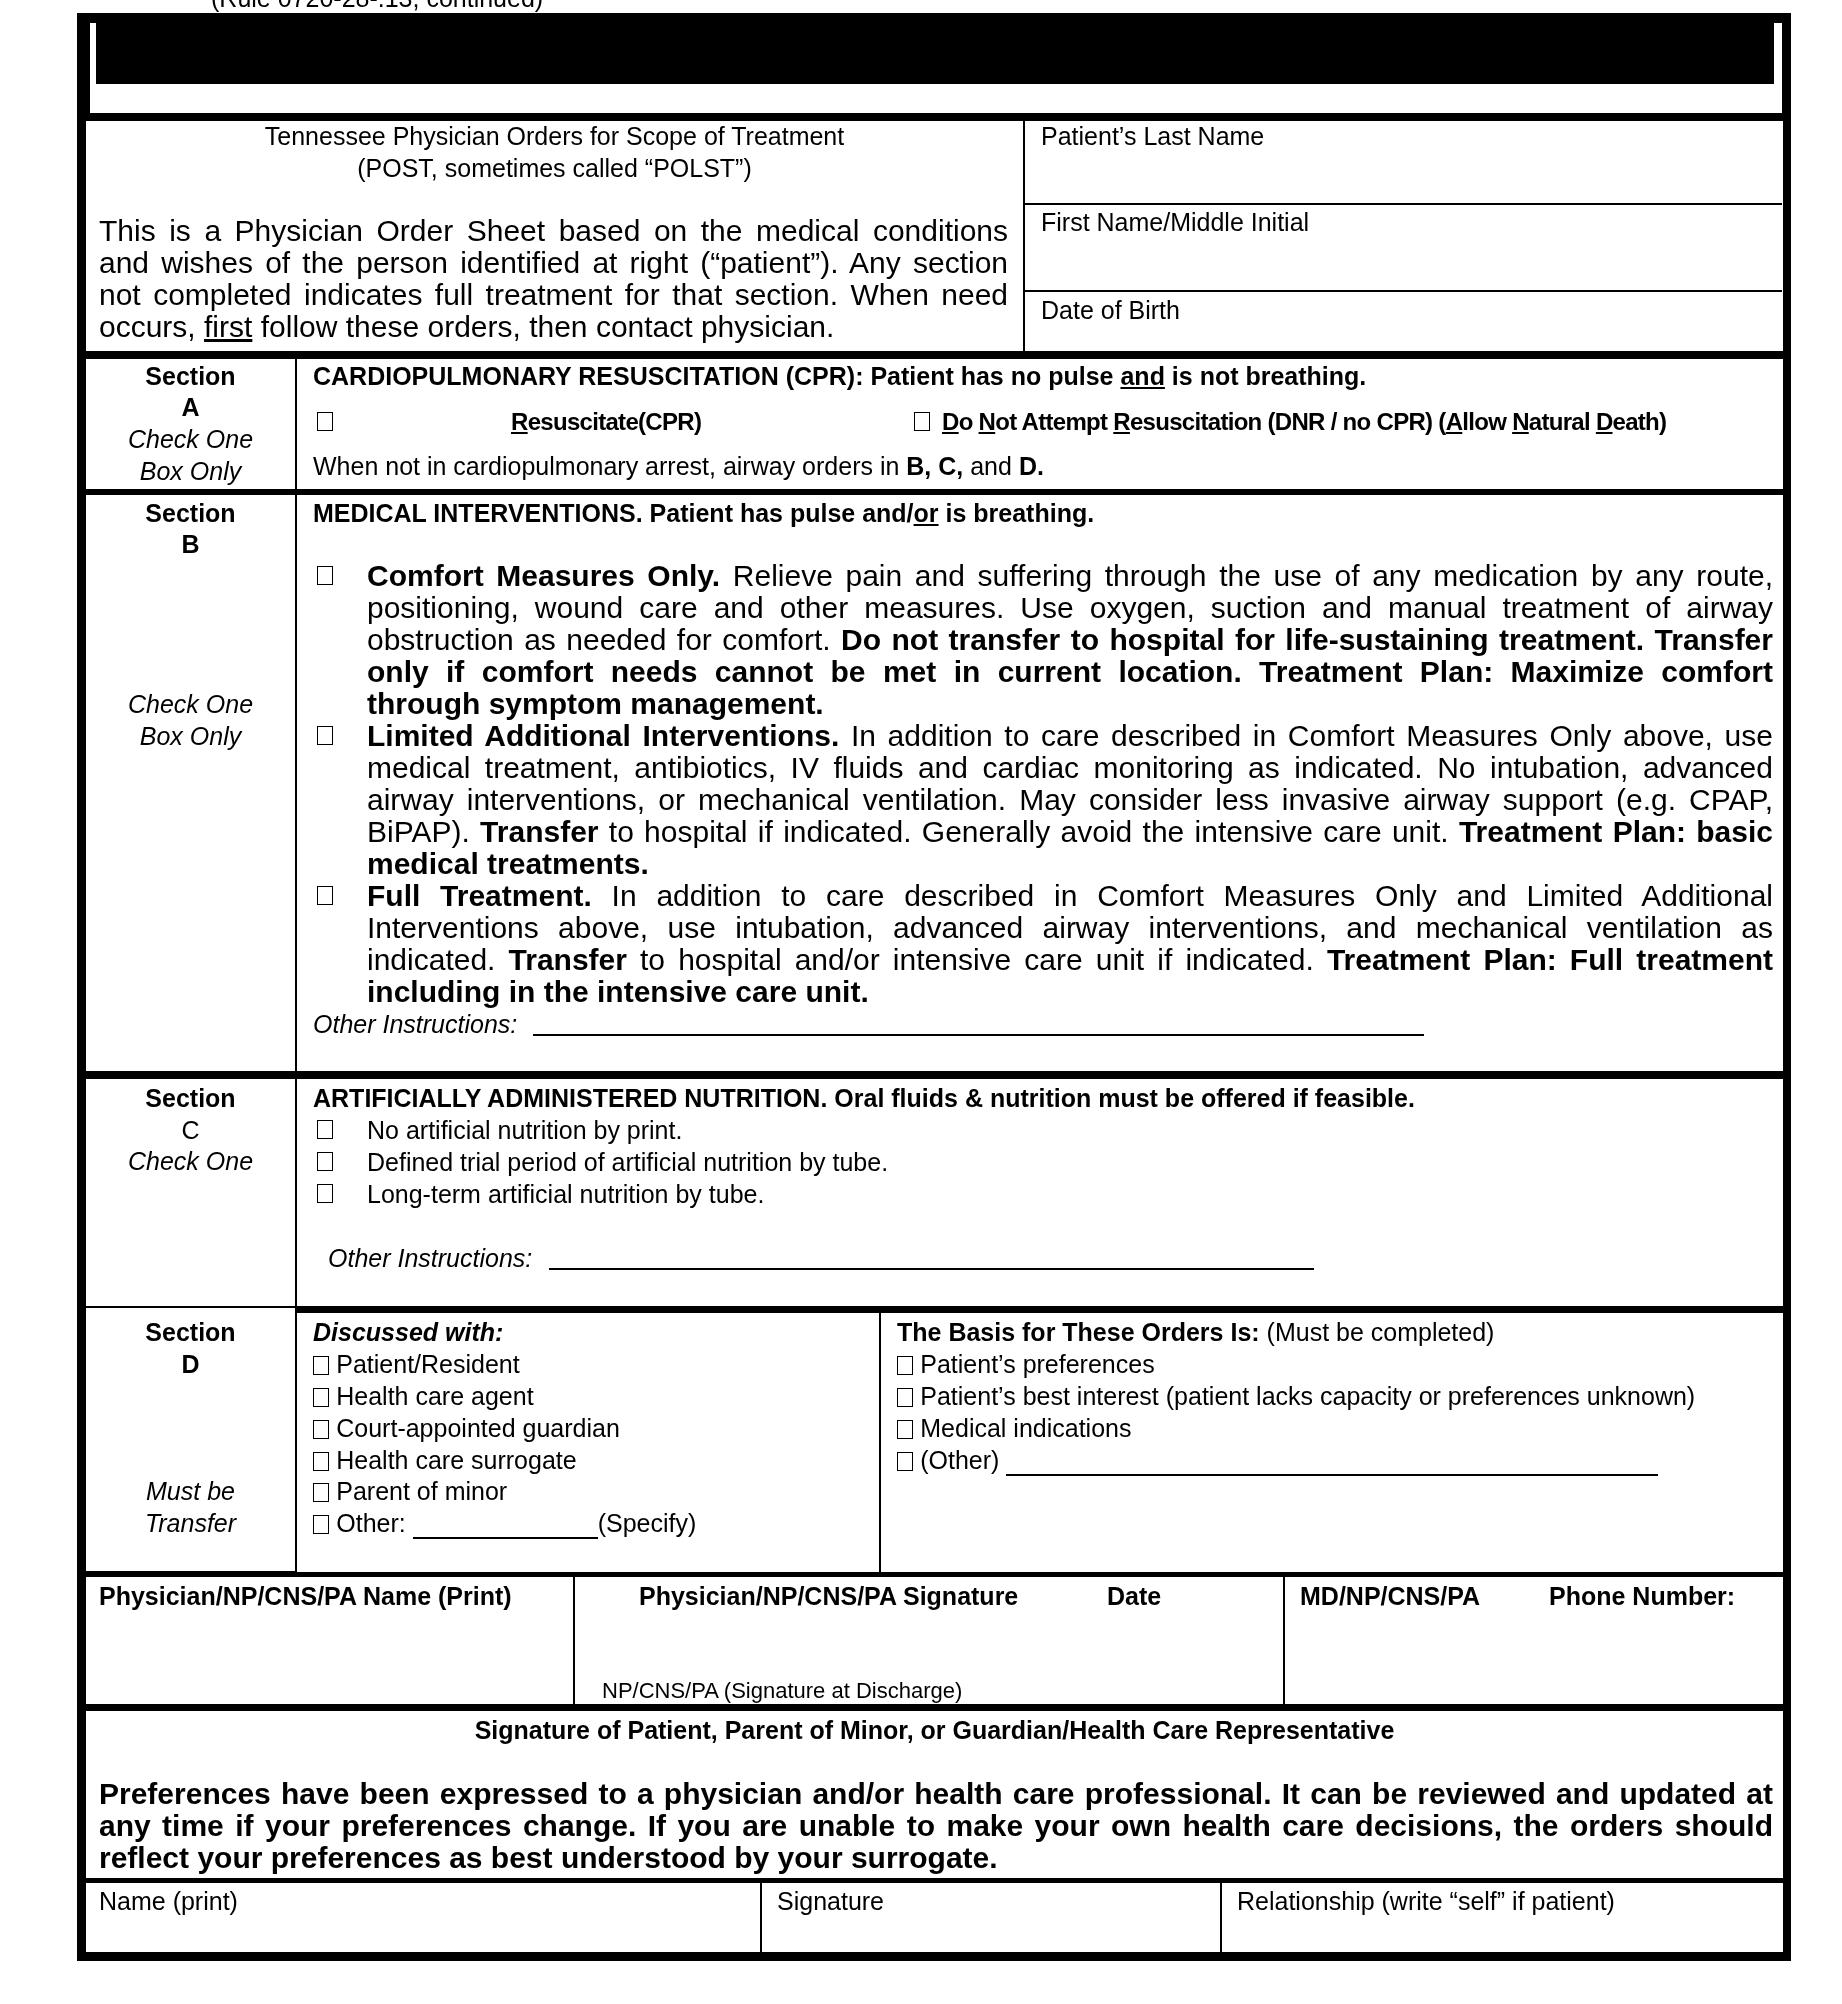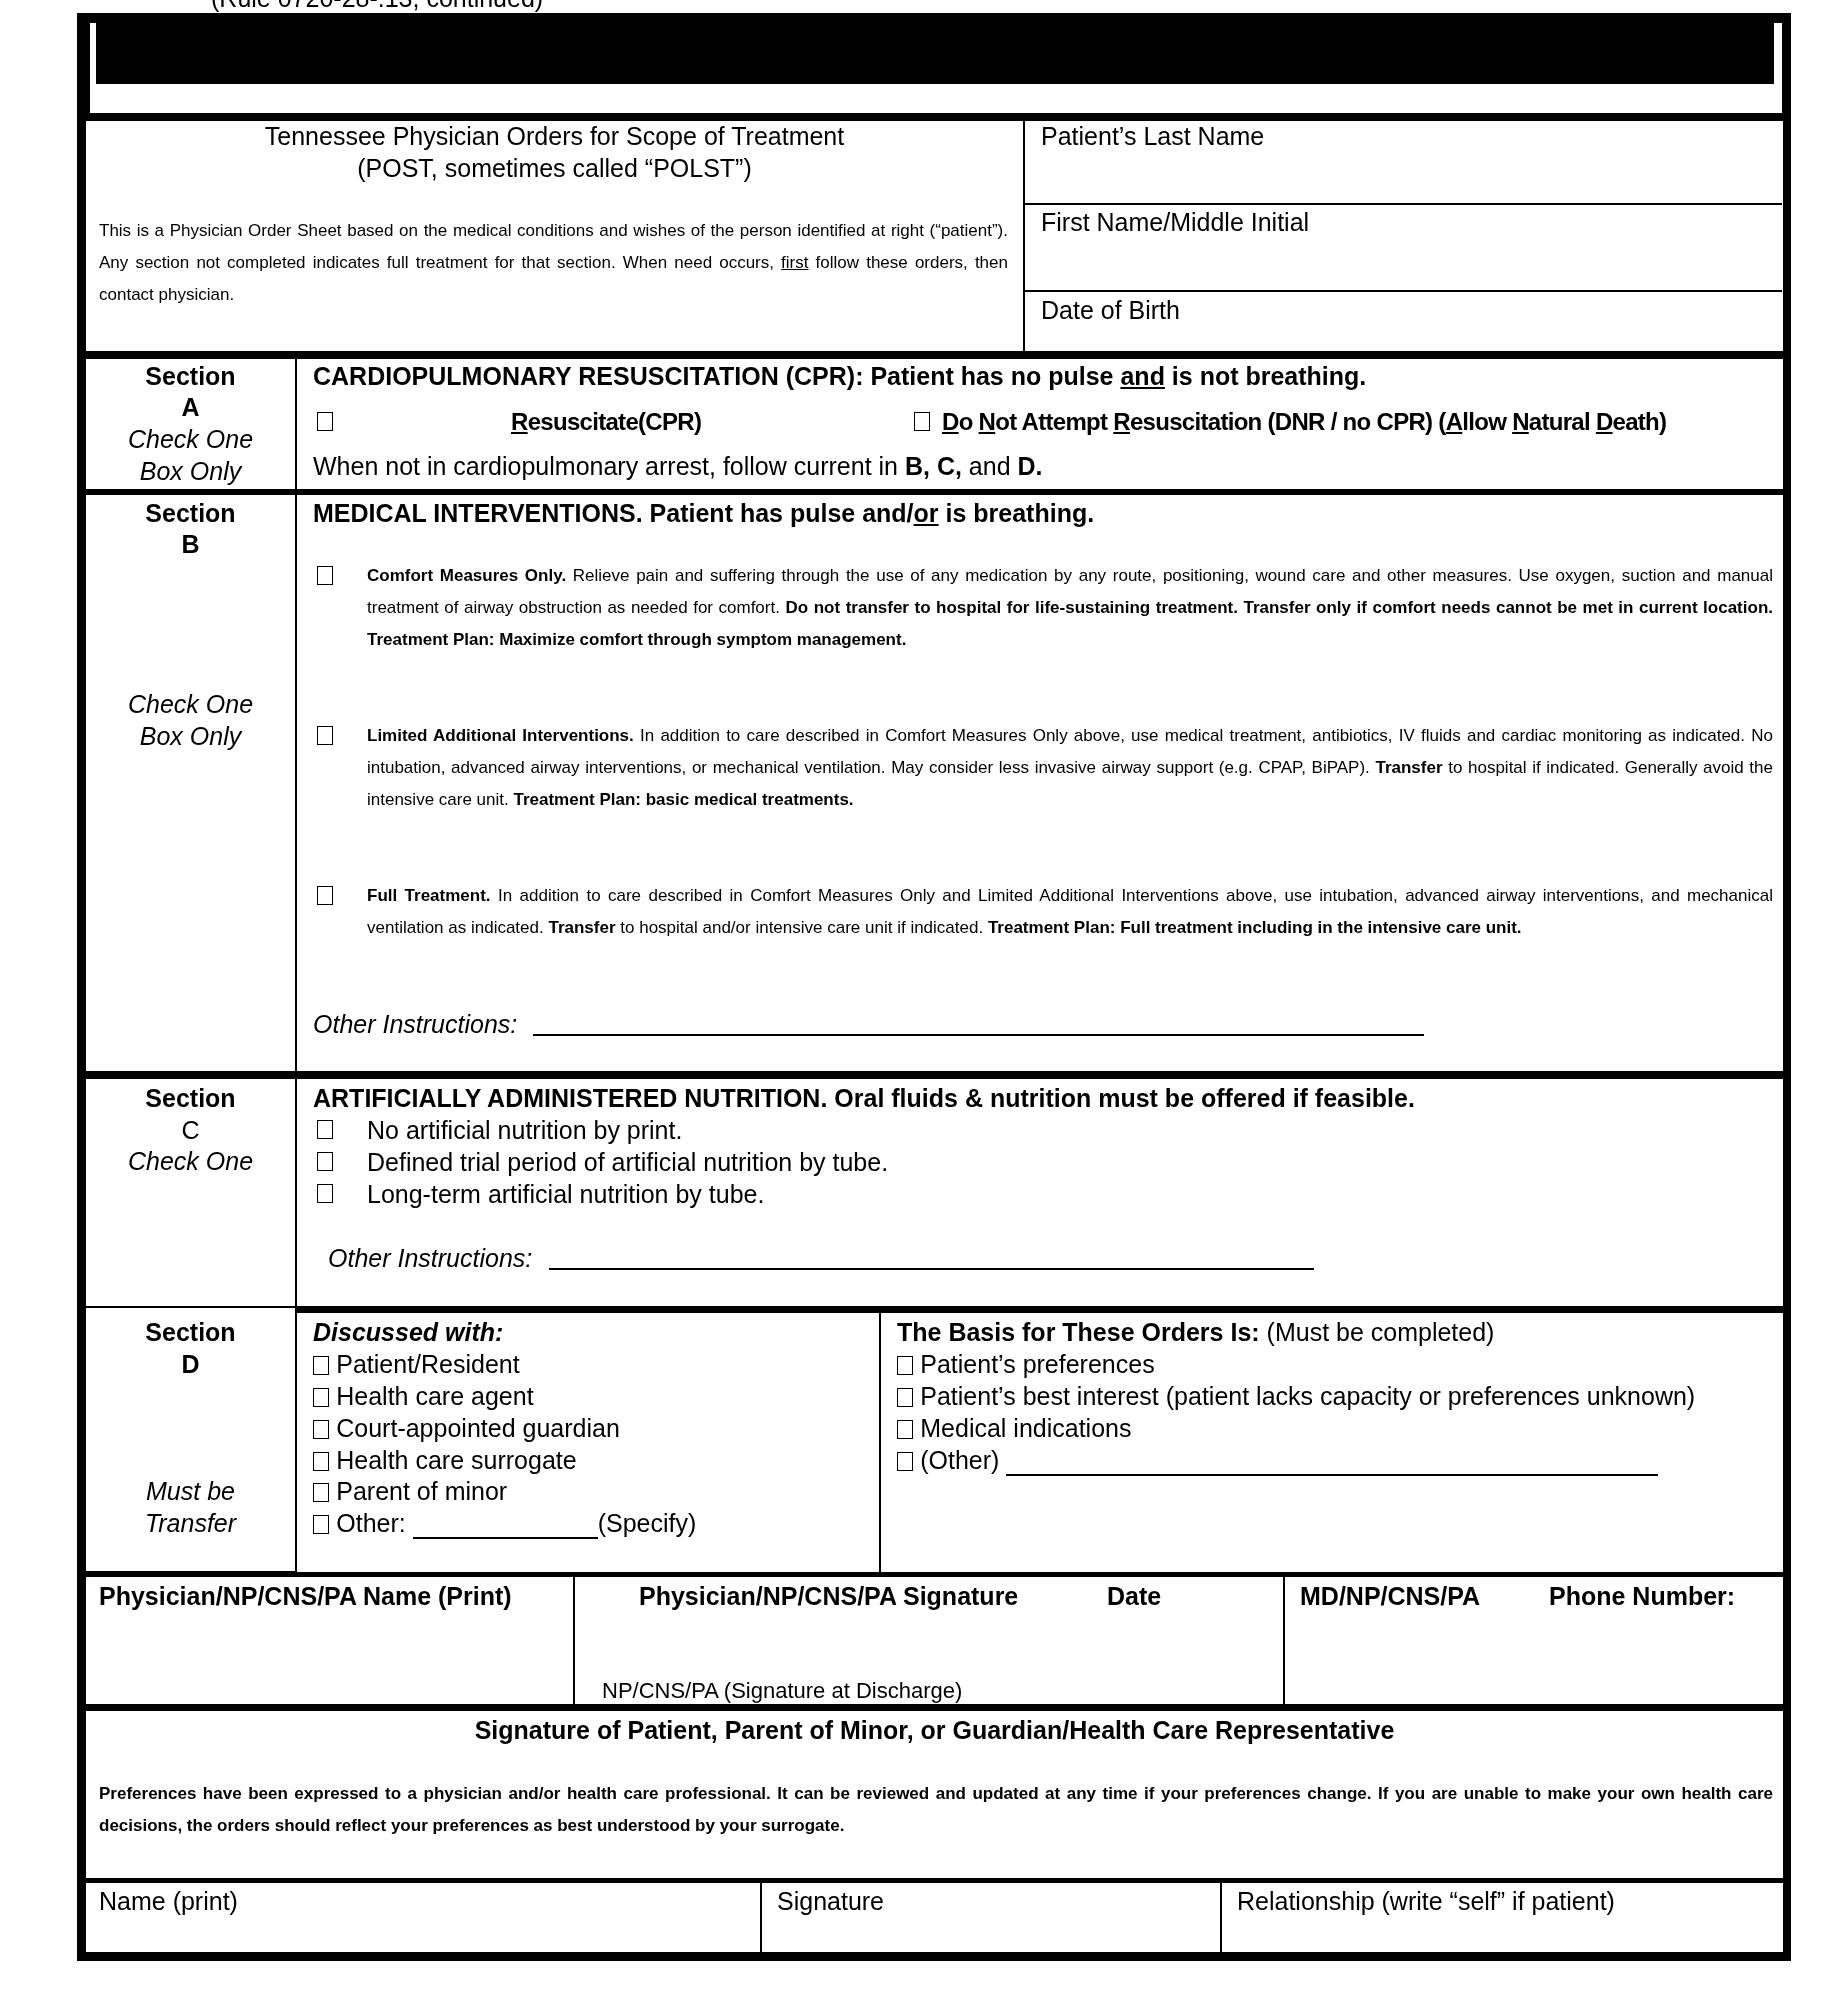--- a/index.html
+++ b/index.html
@@ -9,21 +9,21 @@
   .rule-cap { left:211px; top:-16.3px; font-size:25px; white-space:nowrap; }
   .outer { left:77px; top:12.6px; width:1714px; height:1948px; background:#000; }
   .panel { background:#fff; position:absolute; }
   .t { position:absolute; font-size:25px; line-height:32px; white-space:nowrap; }
   .b { font-weight:bold; }
   .i { font-style:italic; }
   .u { text-decoration:underline; }
   .center { text-align:center; }
   .vline { position:absolute; background:#000; width:2.2px; }
   .hline { position:absolute; background:#000; height:2.2px; }
-  .para { position:absolute; font-size:17px; line-height:32px; text-align:justify; white-space:normal; }
+  .para { position:absolute; font-size:30px; line-height:32px; text-align:justify; white-space:normal; }
   .chk { display:inline-block; width:16.3px; height:19px; border:1.5px solid #000; box-sizing:border-box; vertical-align:-2.2px; }
   .blank { display:inline-block; border-bottom:2.2px solid #000; height:22px; vertical-align:bottom; }
 </style>
 </head>
 <body>
 
 <div class="abs rule-cap">(Rule 0720-28-.13, continued)</div>
 
 <div class="abs outer"></div>
 
@@ -60,21 +60,21 @@
 </div>
 <span class="abs chk" style="left:317px; top:412px;"></span>
 <div class="t b" style="left:511px; top:406px; font-size:24px; letter-spacing:-0.7px;">
   <span class="u">R</span><span>esuscitate(CPR)</span>
 </div>
 <span class="abs chk" style="left:914px; top:412px;"></span>
 <div class="t b" style="left:942px; top:406px; font-size:24px; letter-spacing:-0.7px;">
   <span class="u">D</span><span>o </span><span class="u">N</span><span>ot Attempt </span><span class="u">R</span><span>esuscitation (DNR / no CPR) (</span><span class="u">A</span><span>llow </span><span class="u">N</span><span>atural </span><span class="u">D</span><span>eath)</span>
 </div>
 <div class="t" style="left:313px; top:450px;">
-  <span>When not in cardiopulmonary arrest, follow current in </span><span class="b">B, C,</span><span> and </span><span class="b">D.</span>
+  <span>When not in cardiopulmonary arrest, airway orders in </span><span class="b">B, C,</span><span> and </span><span class="b">D.</span>
 </div>
 
 <div class="panel" style="left:86px; top:495px; width:1697px; height:576px;"></div>
 <div class="vline" style="left:295px; top:495px; height:576px;"></div>
 <div class="t b center" style="left:86px; top:497px; width:209px;">Section</div>
 <div class="t b center" style="left:86px; top:528px; width:209px;">B</div>
 <div class="t i center" style="left:86px; top:688px; width:209px;">Check One</div>
 <div class="t i center" style="left:86px; top:720px; width:209px;">Box Only</div>
 
 <div class="t b" style="left:313px; top:497px;">

